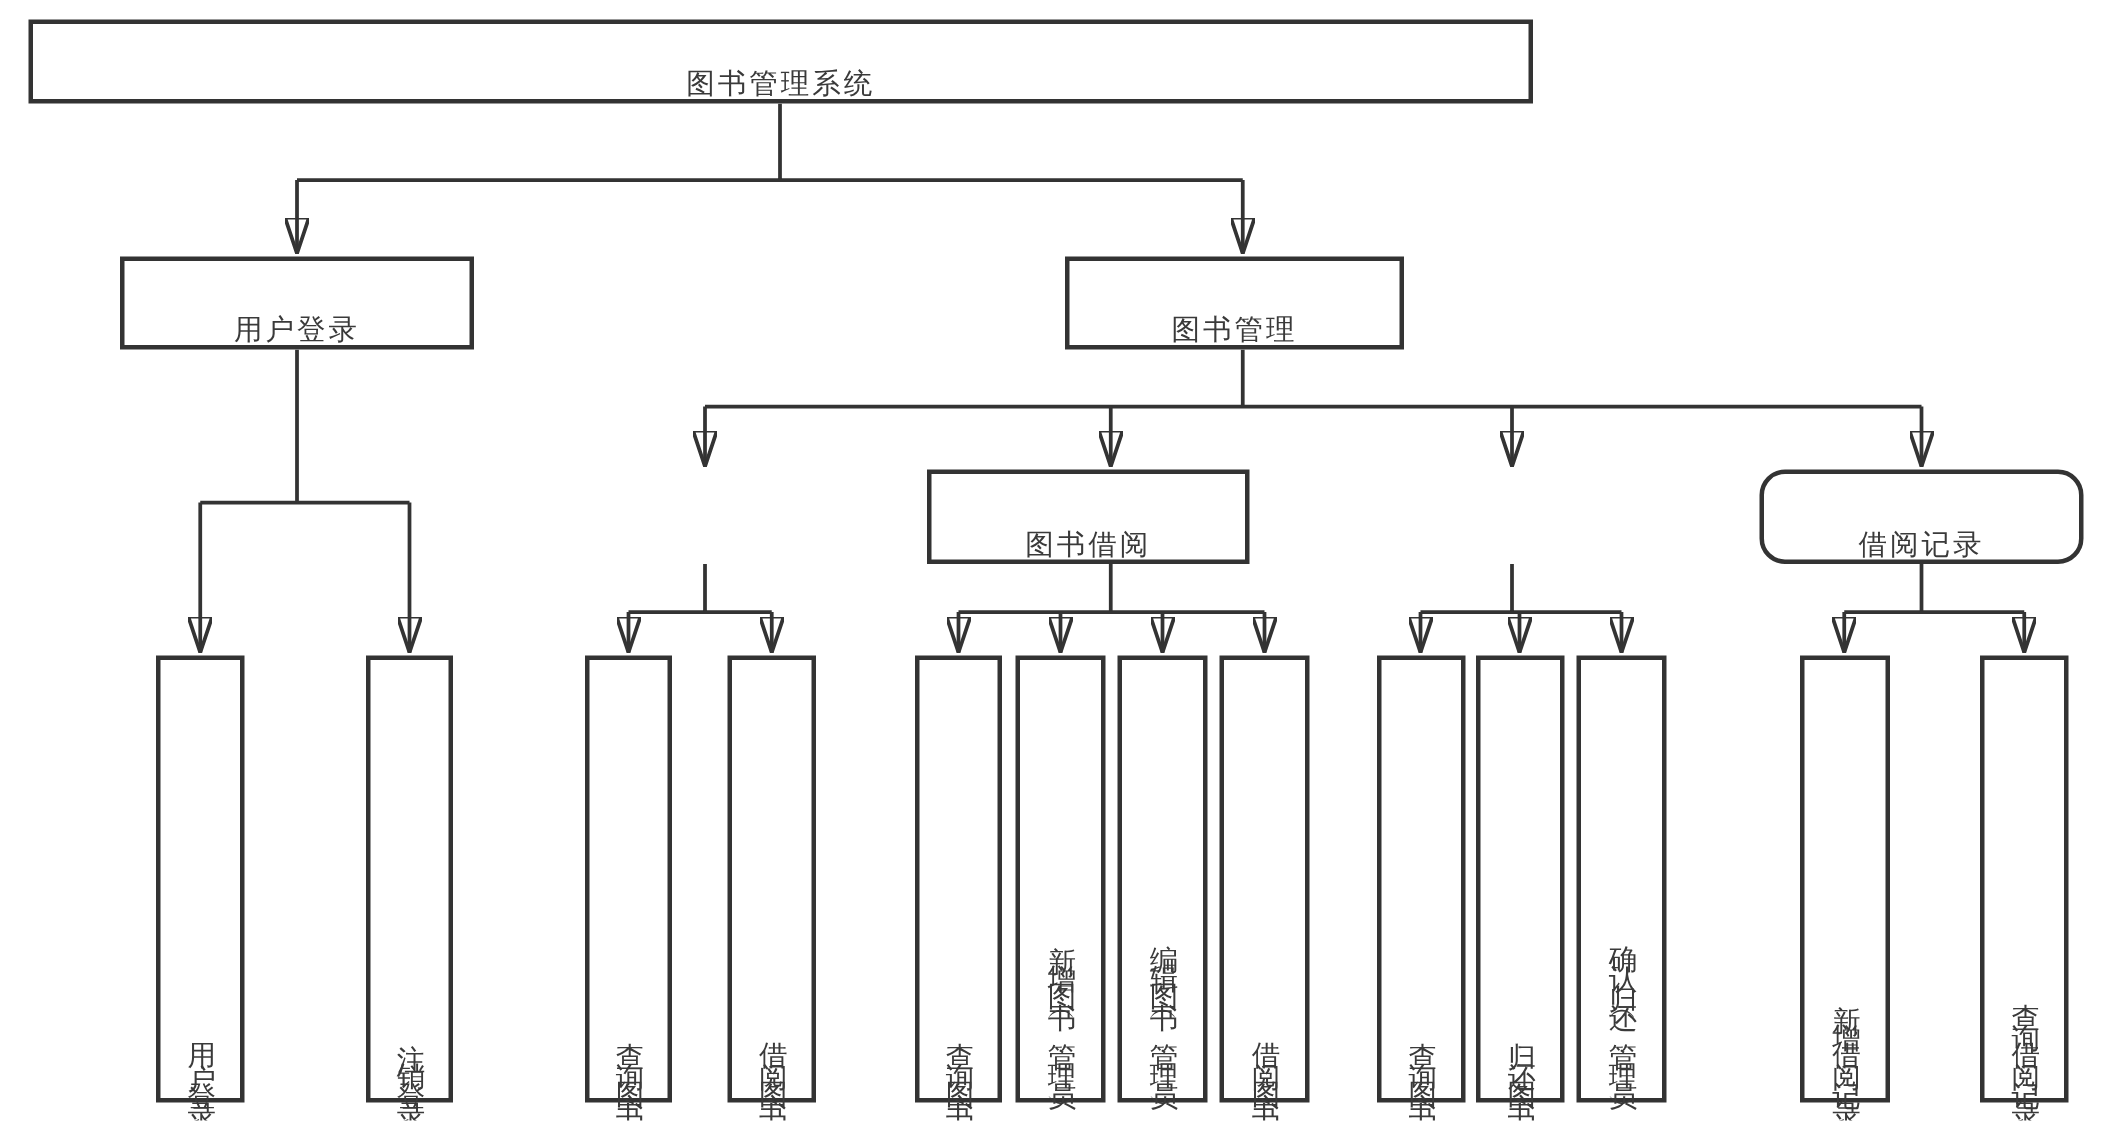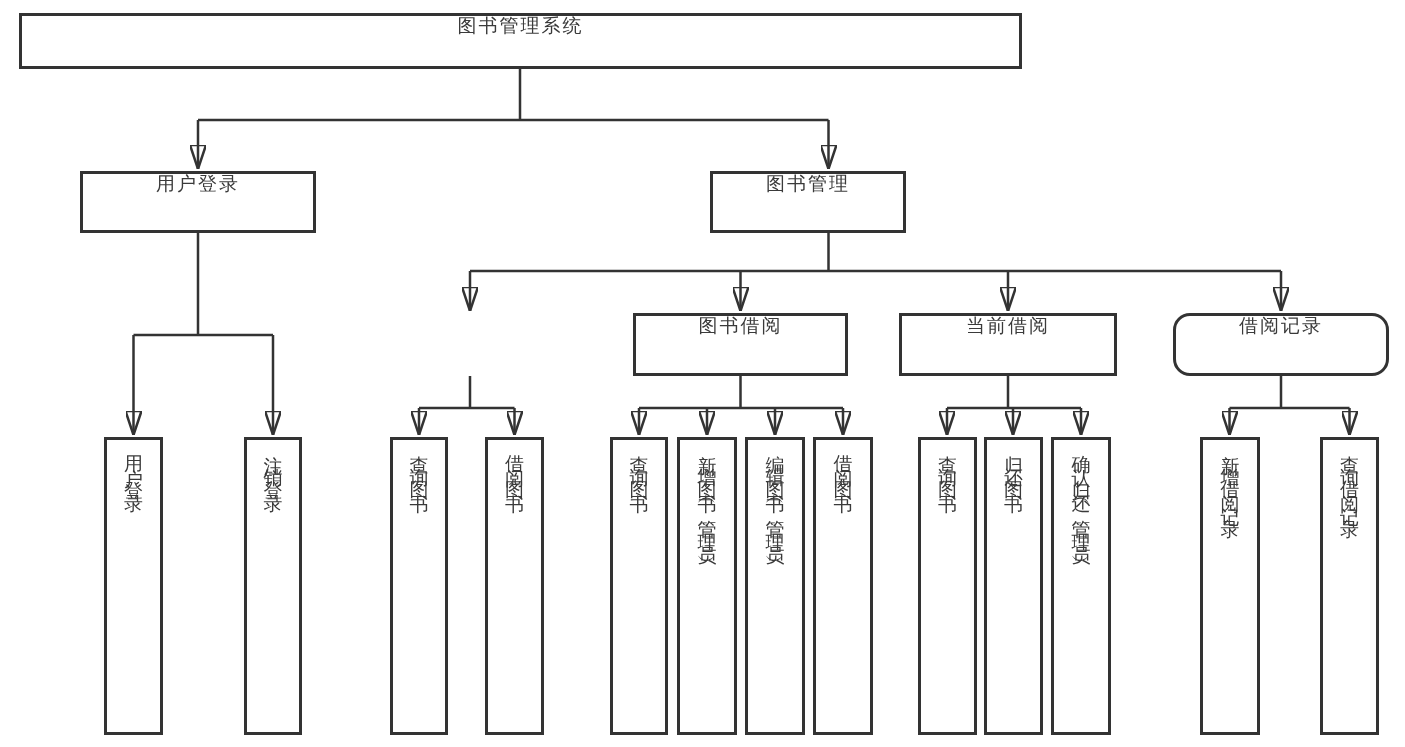--- a/index.html
+++ b/index.html
@@ -30,21 +30,21 @@
     stroke: #333333;
     stroke-width: 2.5;
     fill: none;
   }
   .box {
     position: absolute;
     box-sizing: border-box;
     border: 3px solid #333333;
     background: #ffffff;
     display: flex;
-    align-items: flex-start;
+    align-items: flex-end;
     justify-content: center;
     color: #3a3a3a;
     font-size: 19px;
     letter-spacing: 2px;
     line-height: 1;
     white-space: nowrap;
   }
   .vbox {
     letter-spacing: 0;
   }
@@ -120,29 +120,26 @@
     <line x1="1349.5" y1="408" x2="1349.5" y2="435" marker-end="url(#ah)"></line>
   </svg>
 
   <div class="box" style="left:19px; top:13px; width:1003px; height:56px;">
     <span>图书管理系统</span>
   </div>
 
   <div class="box" style="left:80px; top:171px; width:236px; height:62px;">
     <span>用户登录</span>
   </div>
-  <div class="box" style="left:710px; top:171px; width:196px; height:62px;font-family:Liberation Serif, serif;">
+  <div class="box" style="left:710px; top:171px; width:226px; height:62px;font-family:Liberation Serif, serif;">
     <span>图书管理</span>
   </div>
 
-  <div class="box" style="left:633px; top:313px; width:215px; height:63px;">
+  <div class="box" style="left:618px; top:313px; width:215px; height:63px;">
     <span>图书借阅</span>
-  </div>
-  <div class="box" style="left:899px; top:313px; width:218px; height:63px;">
-    <span>当前借阅</span>
   </div>
   <div class="box" style="left:1173px; top:313px; width:216px; height:63px;border-radius:17px;">
     <span>借阅记录</span>
   </div>
 
   <div class="box vbox" style="left:104px; top:437px; width:59px; height:298px;">
     <span class="vtext">用户登录</span>
   </div>
   <div class="box vbox" style="left:244px; top:437px; width:58px; height:298px;">
     <span class="vtext">注销登录</span>

